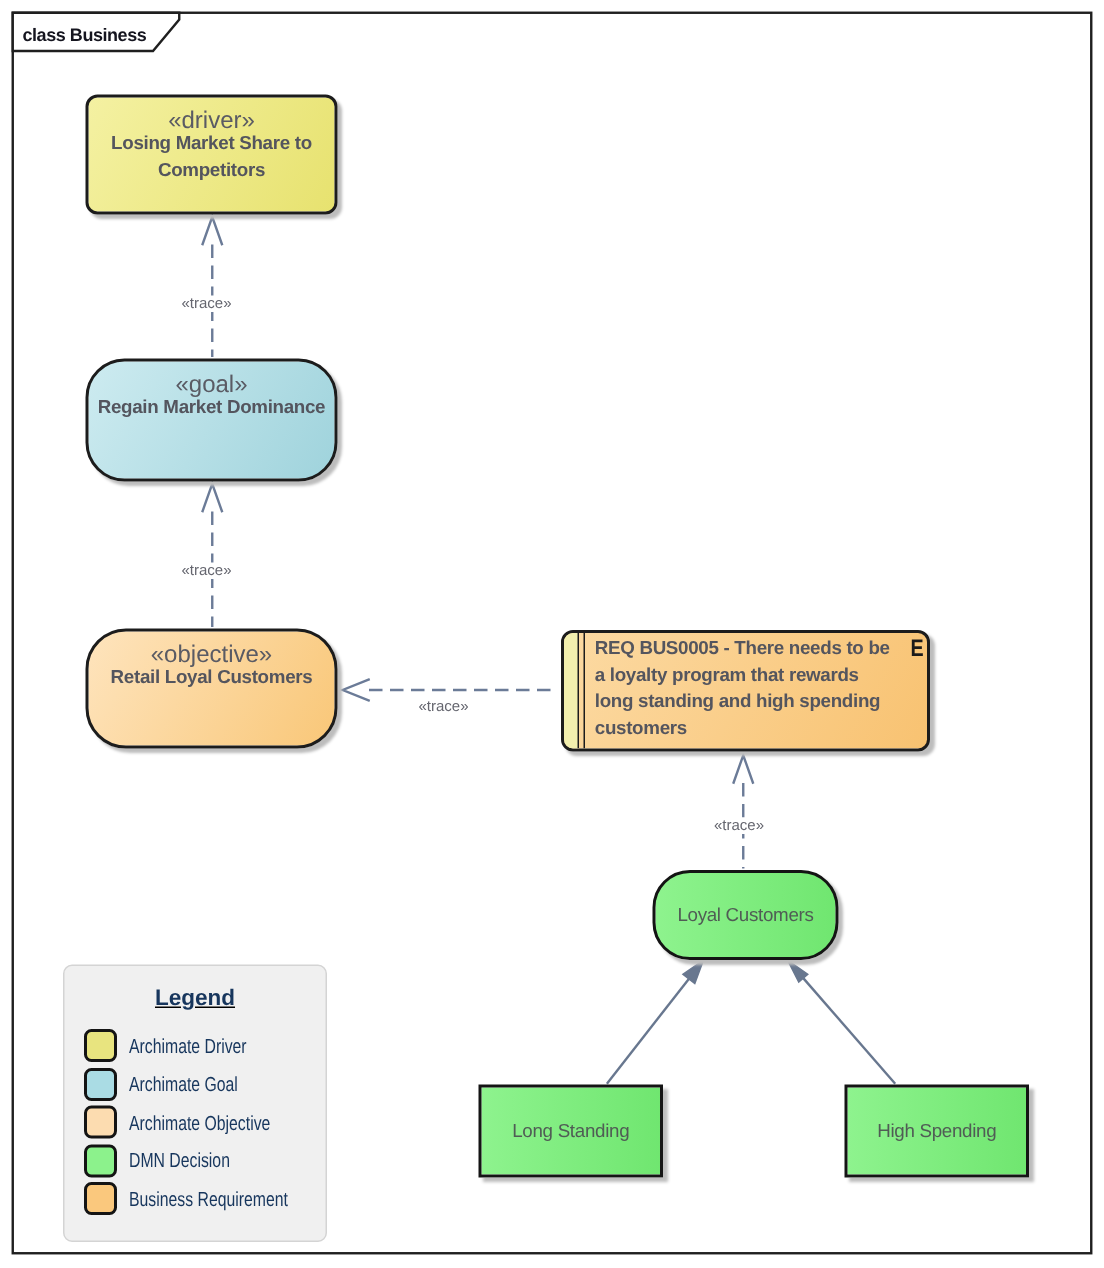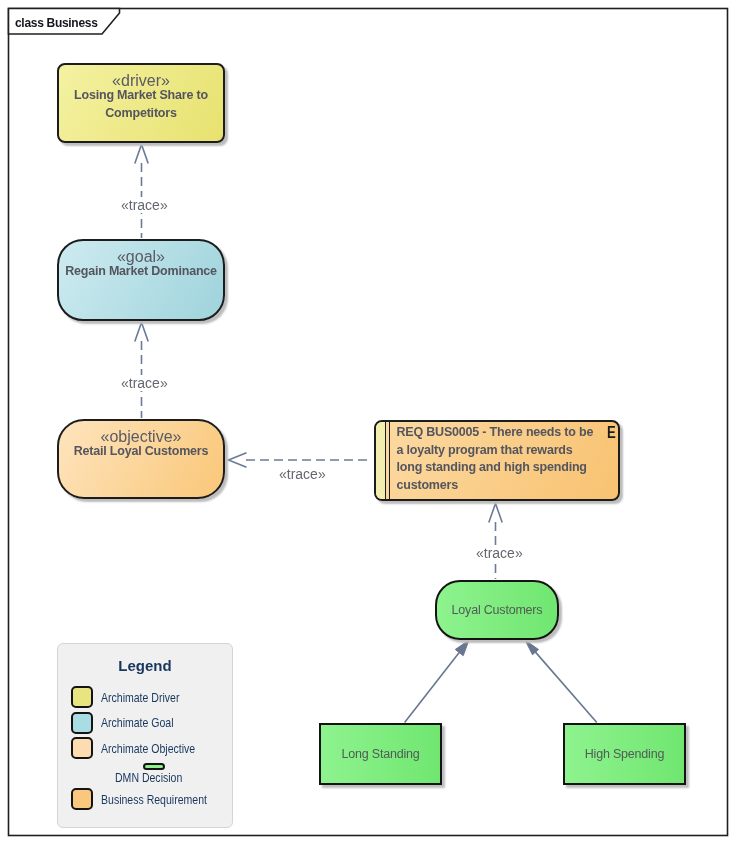--- a/index.html
+++ b/index.html
@@ -4,21 +4,21 @@
 <style>
   html,body{margin:0;padding:0;}
   body{width:736px;height:845px;background:#ffffff;font-family:"Liberation Sans",sans-serif;position:relative;overflow:hidden;}
   .box{position:absolute;box-sizing:border-box;border:2px solid #1c1c1c;border-radius:8px;
        box-shadow:3px 3px 2px #bdbdbd;text-align:center;color:#56575f;}
   .ster{font-size:16px;line-height:15px;color:#5a5b64;margin-top:8px;}
   .name{font-weight:bold;font-size:12.5px;line-height:18px;letter-spacing:-0.2px;color:#54555e;margin-top:-2.5px;}
   .green{position:absolute;box-sizing:border-box;border:2px solid #141414;border-radius:0;
        box-shadow:3px 3px 2px #bdbdbd;display:flex;align-items:center;justify-content:center;
        color:#505c55;font-size:12.5px;letter-spacing:-0.2px;background:linear-gradient(to right,#8ef38e,#70e670);}
-  .lbl{position:absolute;font-size:14px;color:#65666f;background:#ffffff;padding:0 1px;}
+  .lbl{position:absolute;font-size:10px;color:#65666f;background:#ffffff;padding:0 1px;}
 </style>
 </head>
 <body>
 
 <svg width="736" height="845" style="position:absolute;left:0;top:0">
 
   <rect x="8.5" y="8.5" width="719" height="827" fill="none" stroke="#1f1f1f" stroke-width="1.6"></rect>
   <path d="M8.5,8.5 H119.5 V13 L102,34 H8.5 Z" fill="#ffffff" stroke="#1f1f1f" stroke-width="1.6"></path>
   <text x="15" y="27" font-size="12" font-weight="bold" letter-spacing="-0.3" fill="#15151f" font-family="Liberation Sans, sans-serif">class Business</text>
 
@@ -64,36 +64,36 @@
 
 <div class="green" style="left:435px;top:579.5px;width:124px;height:60px;border-radius:25px;">Loyal Customers</div>
 <div class="green" style="left:319px;top:723px;width:123px;height:62px;">Long Standing</div>
 <div class="green" style="left:563px;top:723px;width:123px;height:62px;">High Spending</div>
 
 <div class="lbl" style="left:120px;top:196.5px;">«trace»</div>
 <div class="lbl" style="left:120px;top:375px;">«trace»</div>
 <div class="lbl" style="left:278px;top:466px;">«trace»</div>
 <div class="lbl" style="left:475px;top:545px;">«trace»</div>
 
-<div style="position:absolute;left:57px;top:643px;width:176px;height:185px;box-sizing:border-box;background:#f0f0f0;border:1px solid #d4d4d4;border-radius:6px;">
+<div style="position:absolute;left:42px;top:643px;width:176px;height:185px;box-sizing:border-box;background:#f0f0f0;border:1px solid #d4d4d4;border-radius:6px;text-decoration:underline;">
   <div style="text-align:center;margin-top:13px;font-weight:bold;font-size:15px;color:#17365d;">Legend</div>
   <div style="position:absolute;left:13px;top:42px;">
     <div style="display:flex;align-items:center;height:22.5px;margin-bottom:3px;">
       <div style="width:22px;height:22px;box-sizing:border-box;border:2px solid #141414;border-radius:5px;background:#e8e47f;"></div>
       <div style="margin-left:8px;font-size:13.5px;color:#17365d;transform:scaleX(0.78);transform-origin:left center;white-space:nowrap;">Archimate Driver</div>
     </div>
     <div style="display:flex;align-items:center;height:22.5px;margin-bottom:3px;">
       <div style="width:22px;height:22px;box-sizing:border-box;border:2px solid #141414;border-radius:5px;background:#aadce4;"></div>
       <div style="margin-left:8px;font-size:13.5px;color:#17365d;transform:scaleX(0.78);transform-origin:left center;white-space:nowrap;">Archimate Goal</div>
     </div>
     <div style="display:flex;align-items:center;height:22.5px;margin-bottom:3px;">
       <div style="width:22px;height:22px;box-sizing:border-box;border:2px solid #141414;border-radius:5px;background:#fcdcb0;"></div>
       <div style="margin-left:8px;font-size:13.5px;color:#17365d;transform:scaleX(0.78);transform-origin:left center;white-space:nowrap;">Archimate Objective</div>
     </div>
-    <div style="display:flex;align-items:center;height:22.5px;margin-bottom:3px;flex-direction:column;">
+    <div style="display:flex;align-items:center;height:22.5px;margin-bottom:3px;">
       <div style="width:22px;height:22px;box-sizing:border-box;border:2px solid #141414;border-radius:5px;background:#8cf28c;"></div>
       <div style="margin-left:8px;font-size:13.5px;color:#17365d;transform:scaleX(0.78);transform-origin:left center;white-space:nowrap;">DMN Decision</div>
     </div>
     <div style="display:flex;align-items:center;height:22.5px;">
       <div style="width:22px;height:22px;box-sizing:border-box;border:2px solid #141414;border-radius:5px;background:#fac87d;"></div>
       <div style="margin-left:8px;font-size:13.5px;color:#17365d;transform:scaleX(0.78);transform-origin:left center;white-space:nowrap;">Business Requirement</div>
     </div>
   </div>
 </div>
 

